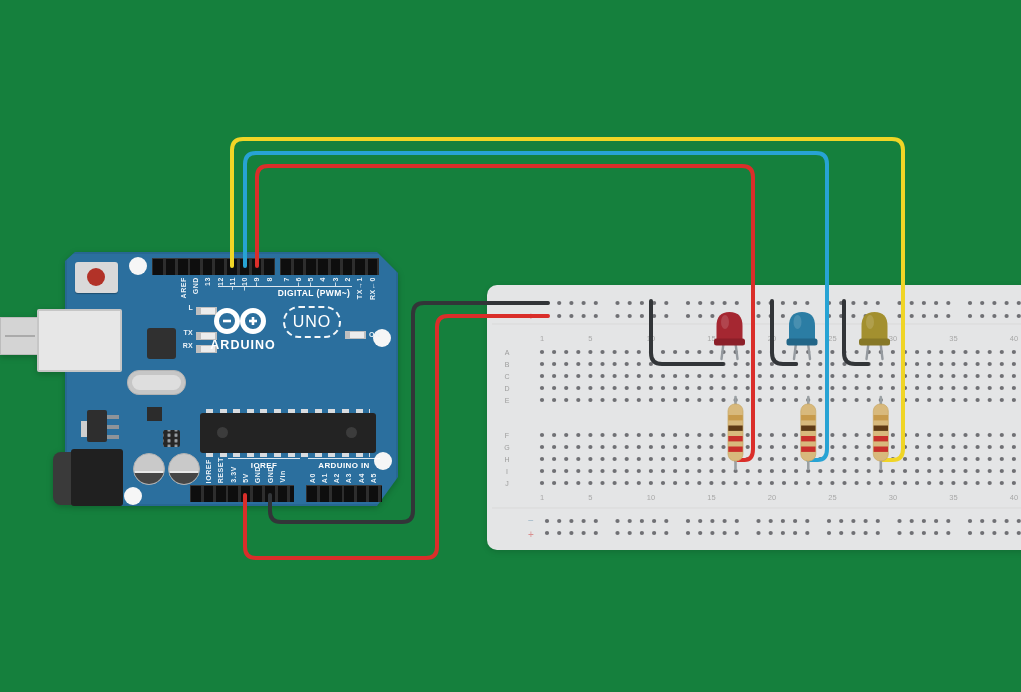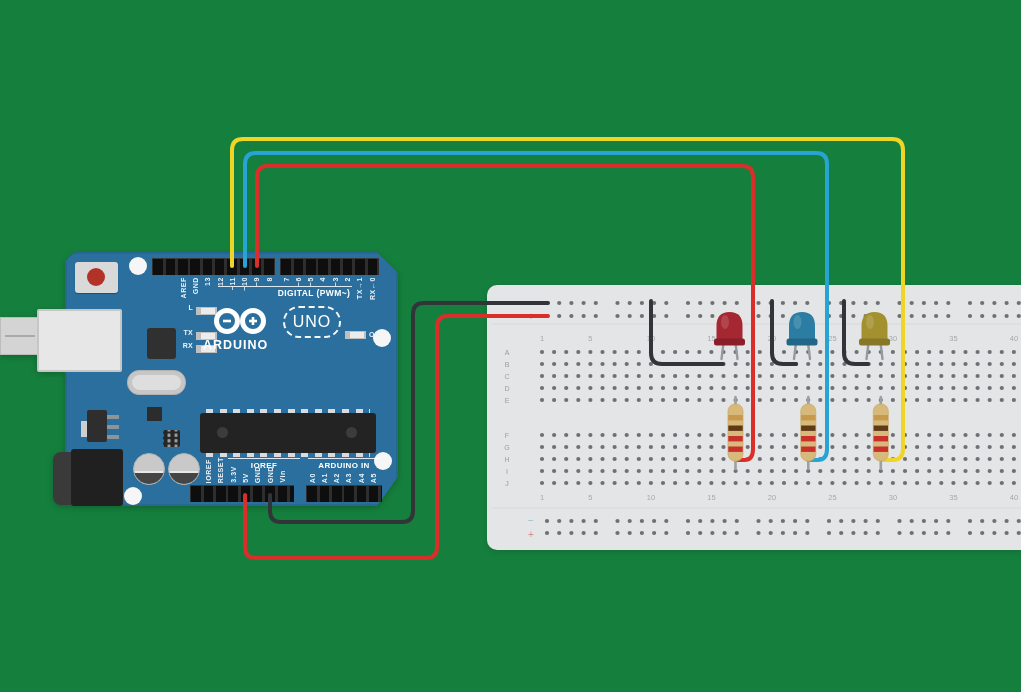--- a/index.html
+++ b/index.html
@@ -23,21 +23,21 @@
   .reset i{position:absolute;left:12px;top:6px;width:18px;height:18px;border-radius:50%;background:#b23228;display:block;}
   .usb-stub{left:-65px;top:65px;width:38px;height:36px;background:#d4d4d4;border:1px solid #bcbcbc;}
   .usb-stub:after{content:"";position:absolute;left:4px;right:4px;top:17px;height:2px;background:#aaa;}
   .usb{left:-28px;top:57px;width:81px;height:59px;background:#e7e7e7;border:2px solid #c6c6c6;border-radius:2px;}
   .jack-barrel{left:-12px;top:200px;width:28px;height:53px;background:#3a3a3a;border-radius:8px 0 0 8px;}
   .jack{left:6px;top:197px;width:52px;height:57px;background:#202020;border-radius:3px;}
   .ledrect{position:absolute;width:21px;height:8px;background:#bfbfbf;}
   .ledrect:after{content:"";position:absolute;left:5px;top:1px;right:2px;bottom:1px;background:#ececec;}
   .slab{position:absolute;color:#ecf3f8;font-weight:bold;font-size:7px;letter-spacing:.3px;}
   .logo-svg{left:148px;top:52px;}
-  .ard-name{left:138px;top:86px;width:80px;text-align:left;color:#fff;font-weight:bold;font-size:12.5px;letter-spacing:1px;}
+  .ard-name{left:138px;top:86px;width:80px;text-align:center;color:#fff;font-weight:bold;font-size:12.5px;letter-spacing:1px;}
   .uno-badge{left:218px;top:54px;width:54px;height:28px;border:2px dashed rgba(255,255,255,.95);
     border-radius:16px;color:#fff;font-size:16px;display:flex;align-items:center;justify-content:center;letter-spacing:1px;}
   .crystal{left:82px;top:76px;width:29px;height:31px;background:#303030;border-radius:3px;}
   .pill{left:62px;top:118px;width:57px;height:23px;background:#c6c6c6;border-radius:12px;border:1px solid #b2b2b2;}
   .pill:after{content:"";position:absolute;inset:4px;background:#dedede;border-radius:8px;}
   .regtab{left:16px;top:169px;width:9px;height:16px;background:#cfcfcf;}
   .reg{left:22px;top:158px;width:20px;height:32px;background:#2e2e2e;border-radius:2px;}
   .regleg{position:absolute;width:12px;height:4px;background:#8f9499;left:42px;}
   .smsq{left:82px;top:155px;width:15px;height:14px;background:#2c2c2c;}
   .icsp{left:98px;top:178px;width:17px;height:17px;background:#262626;border-radius:2px;

